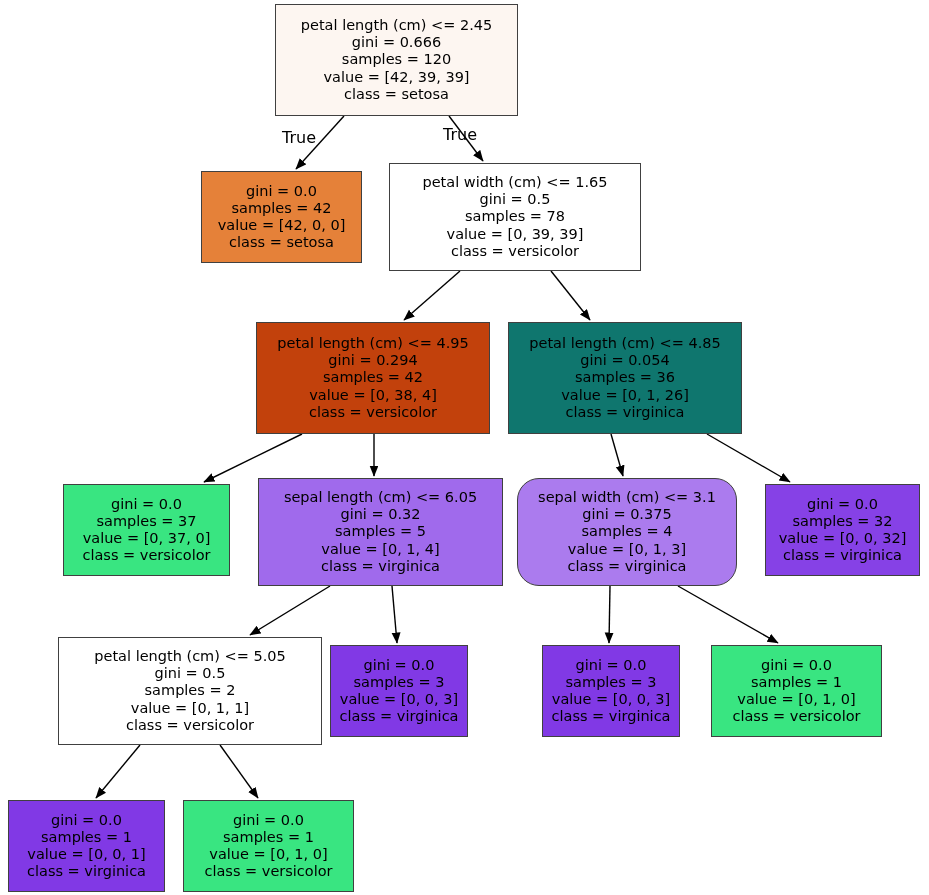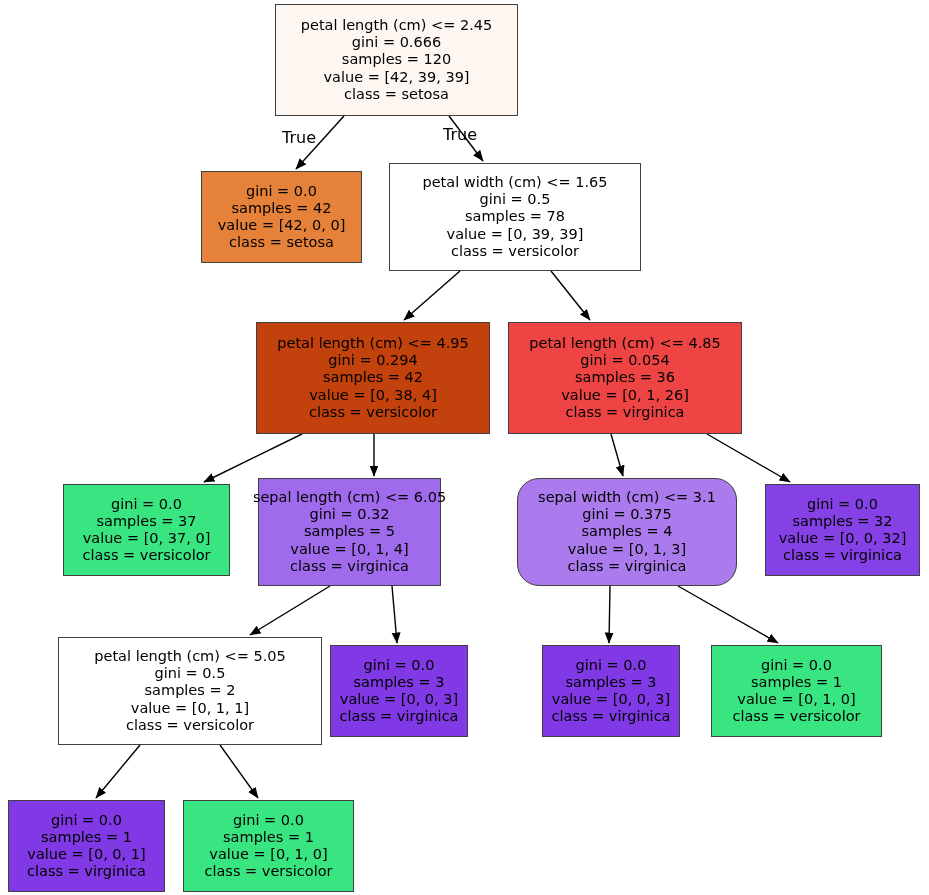--- a/index.html
+++ b/index.html
@@ -103,34 +103,34 @@
         <span class="node-line">value = [0, 39, 39]</span>
         <span class="node-line">class = versicolor</span>
       </div>
       <div class="tree-node" style="left: 256px; top: 322px; width: 234px; height: 112px; background: #c2410c; border-color: rgb(64, 64, 64);">
         <span class="node-line">petal length (cm) &lt;= 4.95</span>
         <span class="node-line">gini = 0.294</span>
         <span class="node-line">samples = 42</span>
         <span class="node-line">value = [0, 38, 4]</span>
         <span class="node-line">class = versicolor</span>
       </div>
-      <div class="tree-node" style="left: 508px; top: 322px; width: 234px; height: 112px; background: #ef4444; border-color: rgb(64, 64, 64);">
+      <div class="tree-node" style="left: 508px; top: 322px; width: 234px; height: 112px; background: #0f766e; border-color: rgb(64, 64, 64);">
         <span class="node-line">petal length (cm) &lt;= 4.85</span>
         <span class="node-line">gini = 0.054</span>
         <span class="node-line">samples = 36</span>
         <span class="node-line">value = [0, 1, 26]</span>
         <span class="node-line">class = virginica</span>
       </div>
       <div class="tree-node" style="left: 63px; top: 484px; width: 167px; height: 92px; background: rgb(57, 229, 129); border-color: rgb(64, 64, 64);">
         <span class="node-line">gini = 0.0</span>
         <span class="node-line">samples = 37</span>
         <span class="node-line">value = [0, 37, 0]</span>
         <span class="node-line">class = versicolor</span>
       </div>
-      <div class="tree-node" style="left: 258px; top: 478px; width: 183px; height: 108px; background: rgb(160, 106, 236); border-color: rgb(64, 64, 64); align-items: center;">
+      <div class="tree-node" style="left: 258px; top: 478px; width: 245px; height: 108px; background: rgb(160, 106, 236); border-color: rgb(64, 64, 64); align-items: center;">
         <span class="node-line">sepal length (cm) &lt;= 6.05</span>
         <span class="node-line">gini = 0.32</span>
         <span class="node-line">samples = 5</span>
         <span class="node-line">value = [0, 1, 4]</span>
         <span class="node-line">class = virginica</span>
       </div>
       <div class="tree-node" style="left: 517px; top: 478px; width: 220px; height: 108px; background: rgb(171, 123, 238); border-color: rgb(64, 64, 64); border-radius: 22px;">
         <span class="node-line">sepal width (cm) &lt;= 3.1</span>
         <span class="node-line">gini = 0.375</span>
         <span class="node-line">samples = 4</span>

